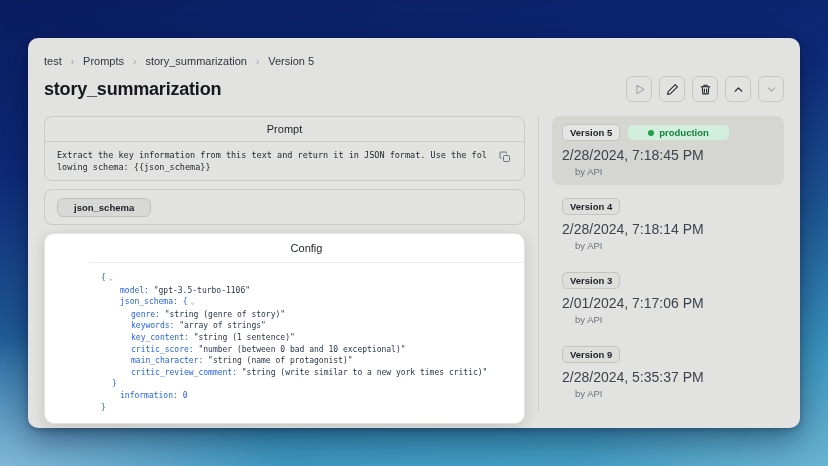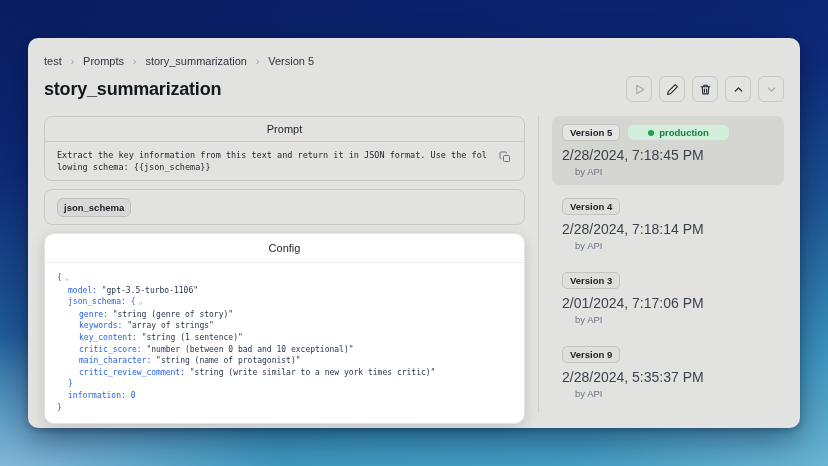--- a/index.html
+++ b/index.html
@@ -41,30 +41,31 @@
   .box-header { font-size:11px; font-weight:400; color:#1d222a; padding:6px 12px; border-bottom:1px solid #c9c9c6;text-align:center; }
   .box-body { padding:7px 12px; }
   .prompt-body { display:flex; align-items:flex-start; gap:8px; }
   .prompt-text {
     flex:1; font-family:"DejaVu Sans Mono", monospace; font-size:8.5px; line-height:12px;
     color:#23282f; word-break:break-all; white-space:pre-wrap;
   }
   .copy-btn { background:none; border:none; cursor:pointer; padding:1px; margin-top:1px; }
   .var-badge {
     display:inline-block; font-size:9.5px; font-weight:700; color:#1b1f27;
-    background:#d8d8d6; border:1px solid #c0c0be; border-radius:6px; padding:3px 6px;
+    background:#d8d8d6; border:1px solid #c0c0be; border-radius:6px; padding:3px 16px;
   }
   .config-box {
     background:#ffffff; border:1px solid #e3e3e1; border-radius:10px;
     box-shadow:0 4px 14px rgba(20,25,40,.14);
+    padding-left:44px;
   }
   .config-box .box-header { border-bottom:1px solid #ececea; padding:8px 12px; }
   .code { padding:9px 12px 10px; font-family:"DejaVu Sans Mono", monospace; font-size:8px; line-height:11.6px; }
   .code-line { white-space:pre; }
-  .code-key { color:#2563eb; }
+  .code-key { color:#2563eb;margin-left:8px; }
   .code-brace { color:#2563eb; }
   .code-val { color:#27364d; }
   .code-num { color:#2563eb; }
   .code-collapser { color:#9aa3ad; font-size:7px; margin-left:3px; cursor:pointer; }
   
   .version-item { border-radius:8px; padding:8px 10px; margin-bottom:5px; cursor:pointer; }
   .version-item.selected { background:#d5d5d2; }
   .version-item .badge-row { display:flex; align-items:center; gap:8px; }
   .version-badge {
     font-size:9.5px; font-weight:700; color:#1b1f27;

